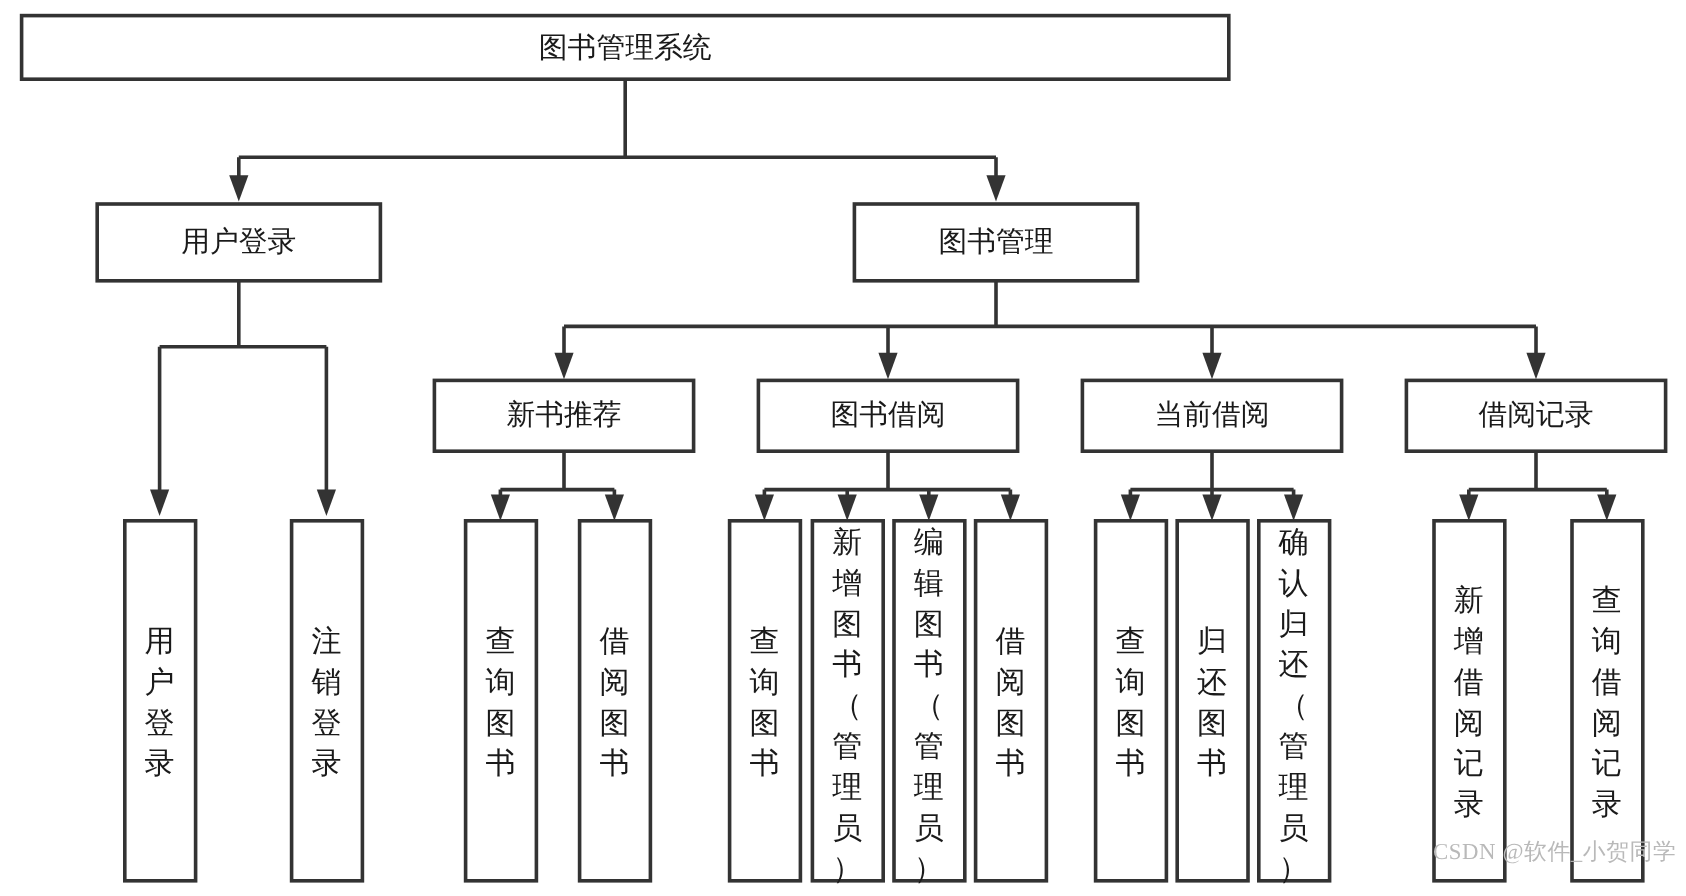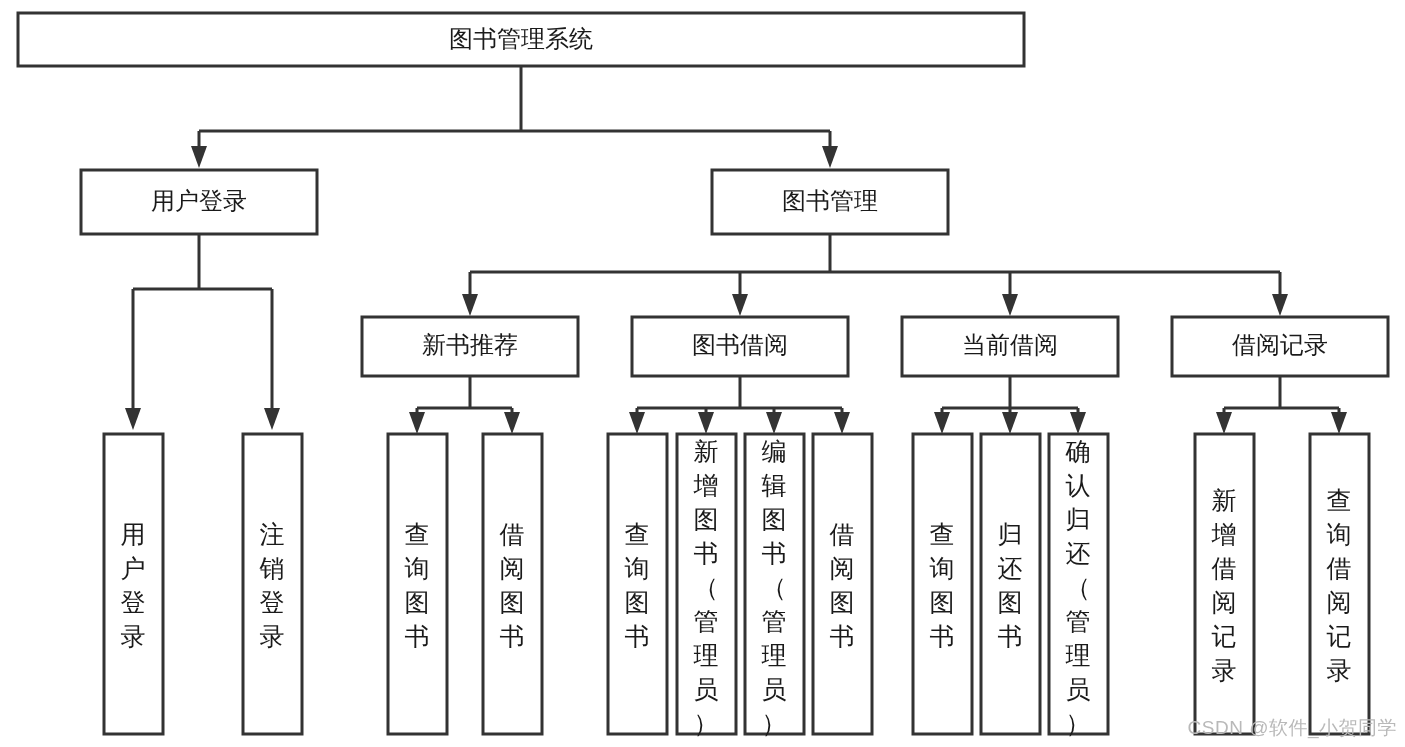--- a/index.html
+++ b/index.html
@@ -51,22 +51,22 @@
   }
   .node-label-v {
     fill: #1a1a1a;
     font-family: "Liberation Sans", "DejaVu Sans", sans-serif;
     font-size: 25px;
     text-anchor: middle;
   }
   .watermark {
     position: absolute;
     right: 8px;
-    bottom: 6px;
-    font-family: Liberation Sans, sans-serif;
+    bottom: 24px;
+    font-family: Liberation Serif, serif;
     font-size: 19px;
     color: #b9b9b9;
     letter-spacing: 0.5px;
     white-space: nowrap;
     pointer-events: none;
   }
 </style>
 </head>
 <body>
 

